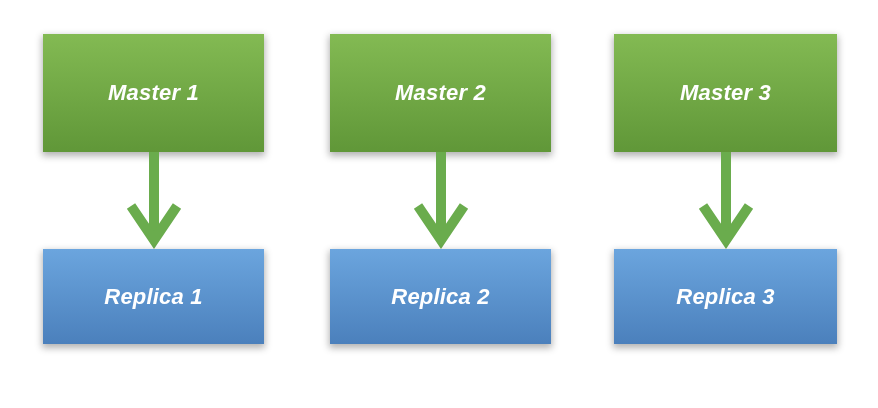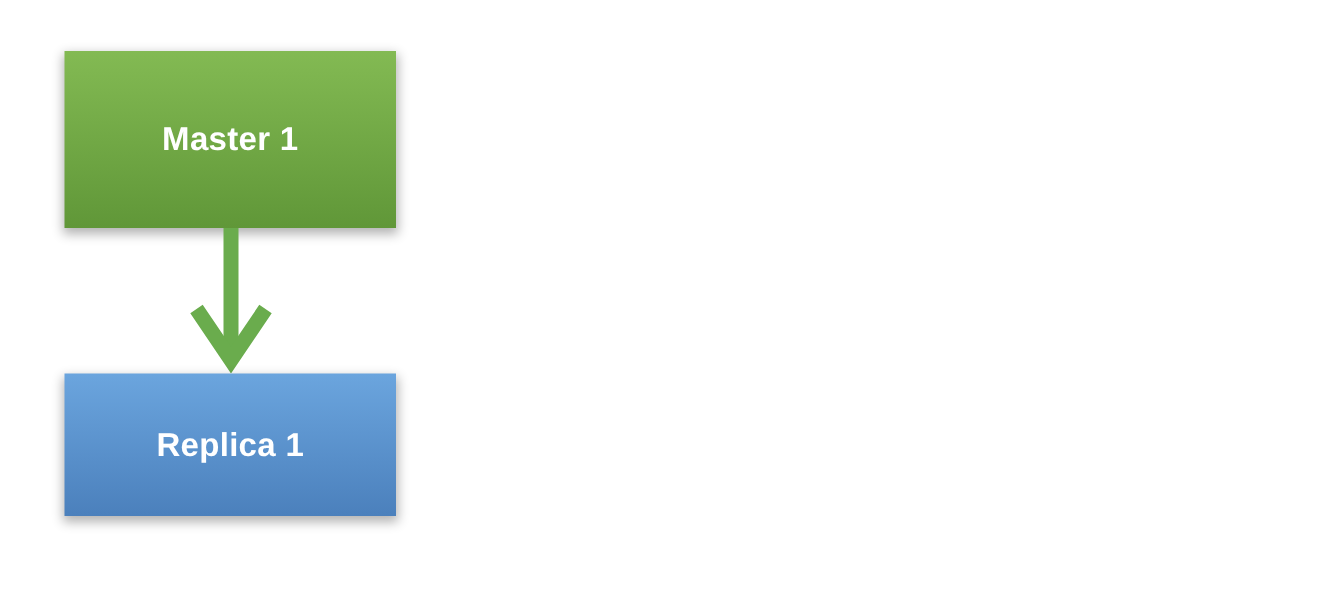--- a/index.html
+++ b/index.html
@@ -21,20 +21,21 @@
     height: 100%;
   }
   .node {
     position: absolute;
     left: 0;
     width: 100%;
     display: flex;
     align-items: center;
     justify-content: center;
     box-shadow: 0 3px 7px 1px rgba(0,0,0,0.30);
+    font-style: italic;
   }
   .node-label {
     color: var(--label, #ffffff);
     font-size: 22px;
     font-weight: 700;
     letter-spacing: 0.2px;
     white-space: nowrap;
   }
   .master {
     top: 34px;
@@ -75,15 +76,39 @@
     </div>
     <svg class="arrow" viewBox="0 0 60 97" aria-hidden="true">
       <path d="M30 0 L30 88"></path>
       <path d="M7 54 L30 88 L53 54"></path>
     </svg>
     <div class="node replica">
       <span class="node-label">Replica 1</span>
     </div>
   </section>
 
+  <section class="column" style="left:330px; width:221px;">
+    <div class="node master">
+      <span class="node-label">Master 2</span>
+    </div>
+    <svg class="arrow" viewBox="0 0 60 97" aria-hidden="true">
+      <path d="M30 0 L30 88"></path>
+      <path d="M7 54 L30 88 L53 54"></path>
+    </svg>
+    <div class="node replica">
+      <span class="node-label">Replica 2</span>
+    </div>
+  </section>
 
+  <section class="column" style="left:614px; width:223px;">
+    <div class="node master">
+      <span class="node-label">Master 3</span>
+    </div>
+    <svg class="arrow" viewBox="0 0 60 97" aria-hidden="true">
+      <path d="M30 0 L30 88"></path>
+      <path d="M7 54 L30 88 L53 54"></path>
+    </svg>
+    <div class="node replica">
+      <span class="node-label">Replica 3</span>
+    </div>
+  </section>
 
 </div>
 
 </body></html>

